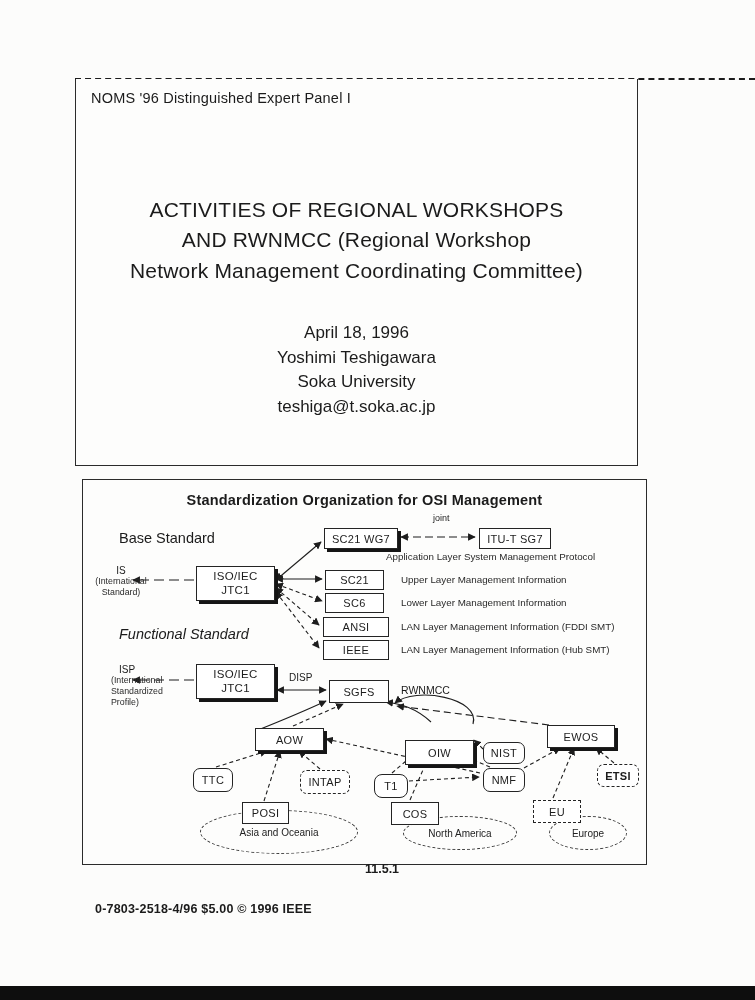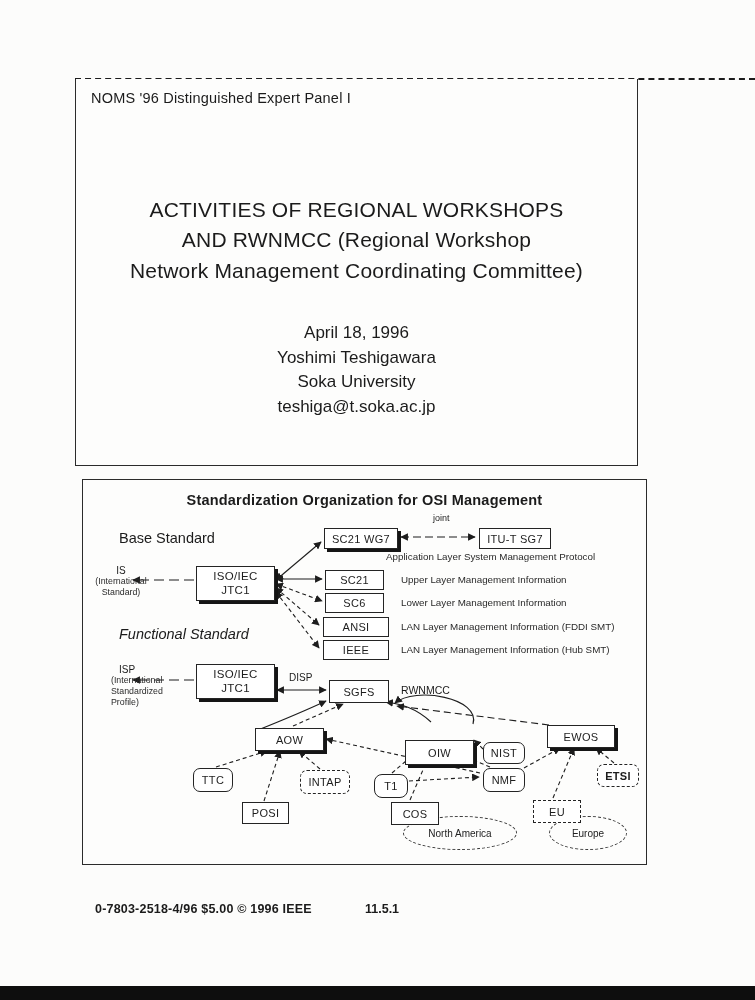--- a/index.html
+++ b/index.html
@@ -37,21 +37,21 @@
   .rounded{border-radius:7px;}
   .dashedb{border-style:dashed;border-width:1.4px;}
   .region-ellipse{
     position:absolute;z-index:1;border:1.3px dashed #3a3a3a;border-radius:50%;
     display:flex;align-items:center;justify-content:center;
     font-size:10px;color:#222;background:transparent;
   }
   #arrow-layer{position:absolute;left:0;top:0;z-index:0;pointer-events:none;}
   
   .footer-left{left:95px;top:902px;font-size:12.5px;font-weight:bold;letter-spacing:.2px;}
-  .footer-page{left:365px;top:902px;font-size:12.5px;font-weight:bold;}
+  .footer-page{left:365px;top:862px;font-size:12.5px;font-weight:bold;}
   #bottom-bar{left:0;top:986px;width:755px;height:14px;background:#0e0e0e;}
 </style>
 </head>
 <body>
 
 <div class="abs" id="top-dash-line"></div>
 
 <div class="slide" id="top-slide">
   <div class="abs ts-header">NOMS '96 Distinguished Expert Panel I</div>
   <div class="abs ts-title">
@@ -165,19 +165,20 @@
   <div class="nbox rounded" style="left:400px;top:262px;width:40px;height:20px;">NIST</div>
   <div class="nbox rounded" style="left:110px;top:288px;width:38px;height:22px;">TTC</div>
   <div class="nbox rounded dashedb" style="left:217px;top:290px;width:48px;height:22px;">INTAP</div>
   <div class="nbox" style="left:291px;top:294px;width:32px;height:22px;border-radius:8px;">T1</div>
   <div class="nbox rounded" style="left:400px;top:288px;width:40px;height:22px;">NMF</div>
   <div class="nbox rounded dashedb" style="left:514px;top:284px;width:40px;height:21px;font-weight:bold;">ETSI</div>
   <div class="nbox" style="left:159px;top:322px;width:45px;height:20px;">POSI</div>
   <div class="nbox" style="left:308px;top:322px;width:46px;height:21px;">COS</div>
   <div class="nbox dashedb" style="left:450px;top:320px;width:46px;height:21px;">EU</div>
 
+  <div class="region-ellipse" style="left:117px;top:330px;width:156px;height:42px;">Asia and Oceania</div>
   <div class="region-ellipse" style="left:320px;top:336px;width:112px;height:32px;">North America</div>
   <div class="region-ellipse" style="left:466px;top:336px;width:76px;height:32px;">Europe</div>
 </div>
 
 <div class="abs footer-left">0-7803-2518-4/96 $5.00 © 1996 IEEE</div>
 <div class="abs footer-page">11.5.1</div>
 <div class="abs" id="bottom-bar"></div>
 
 </body></html>

